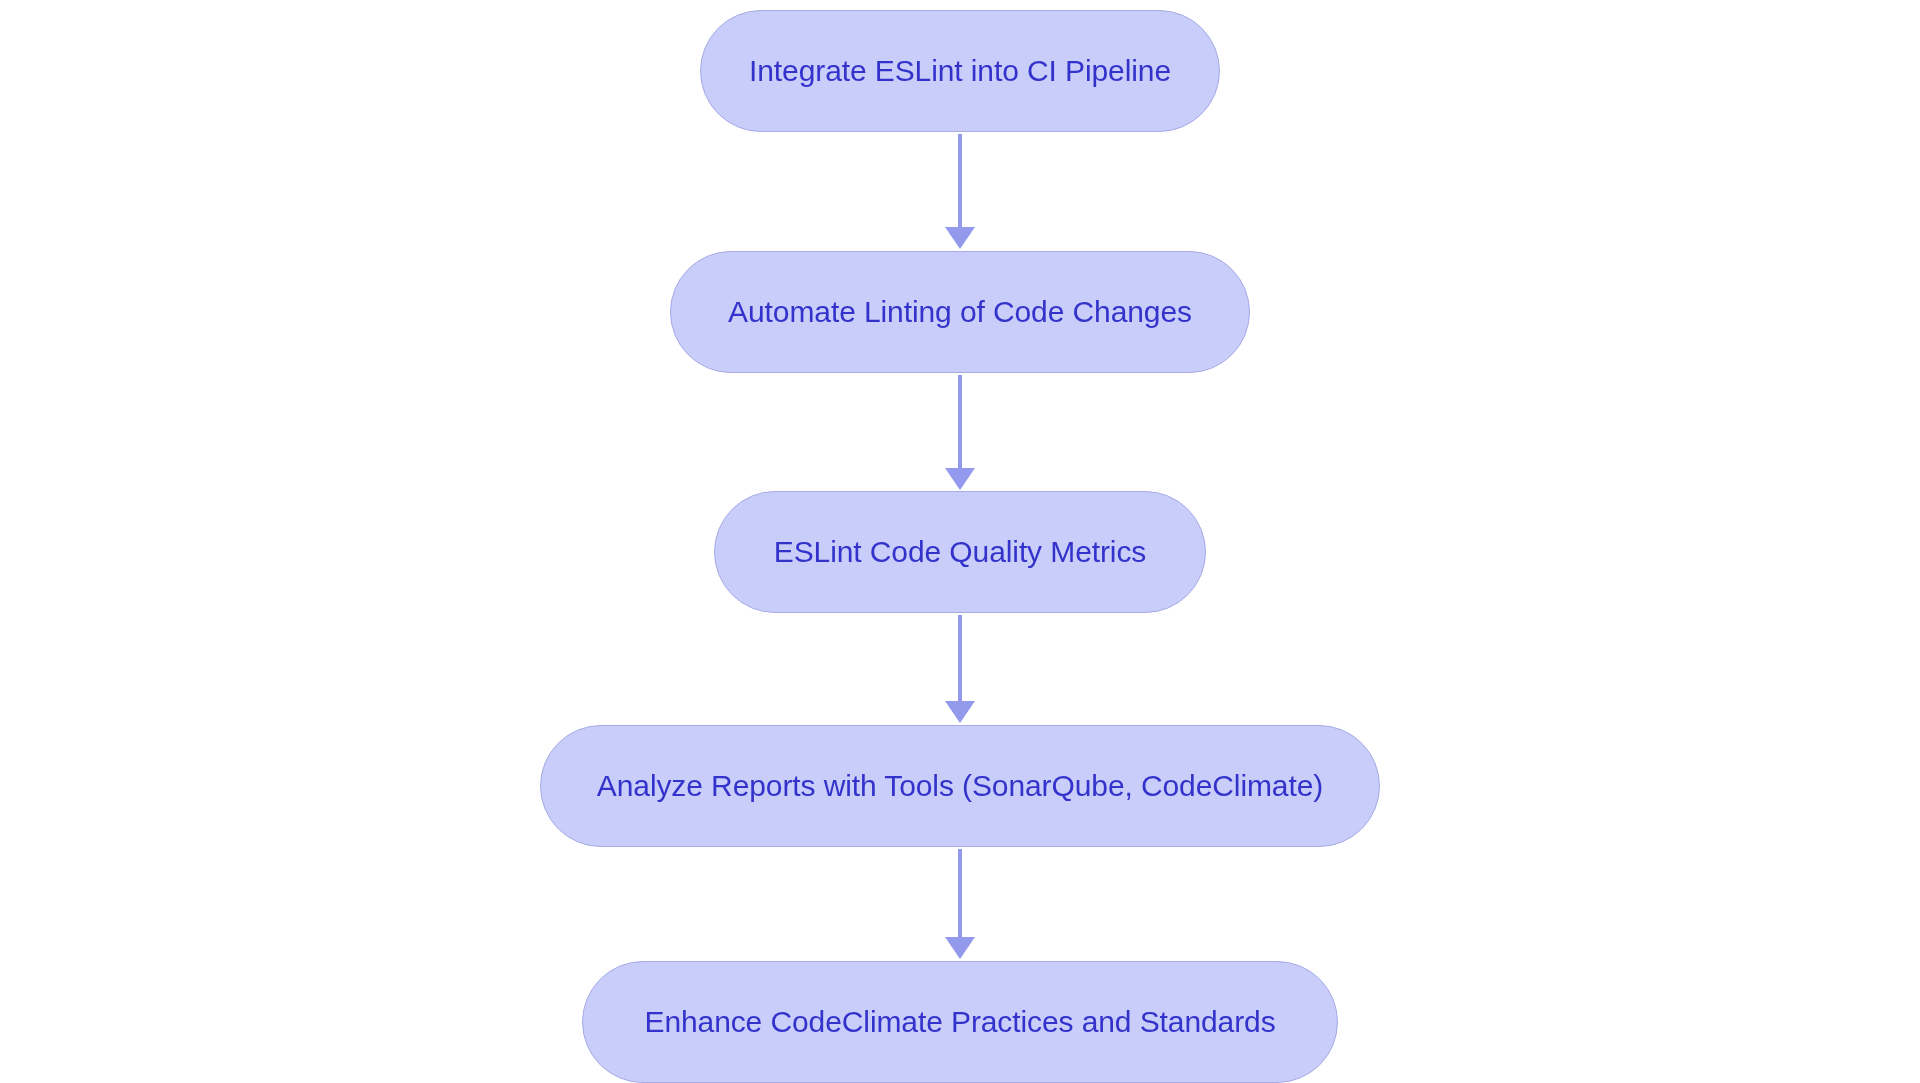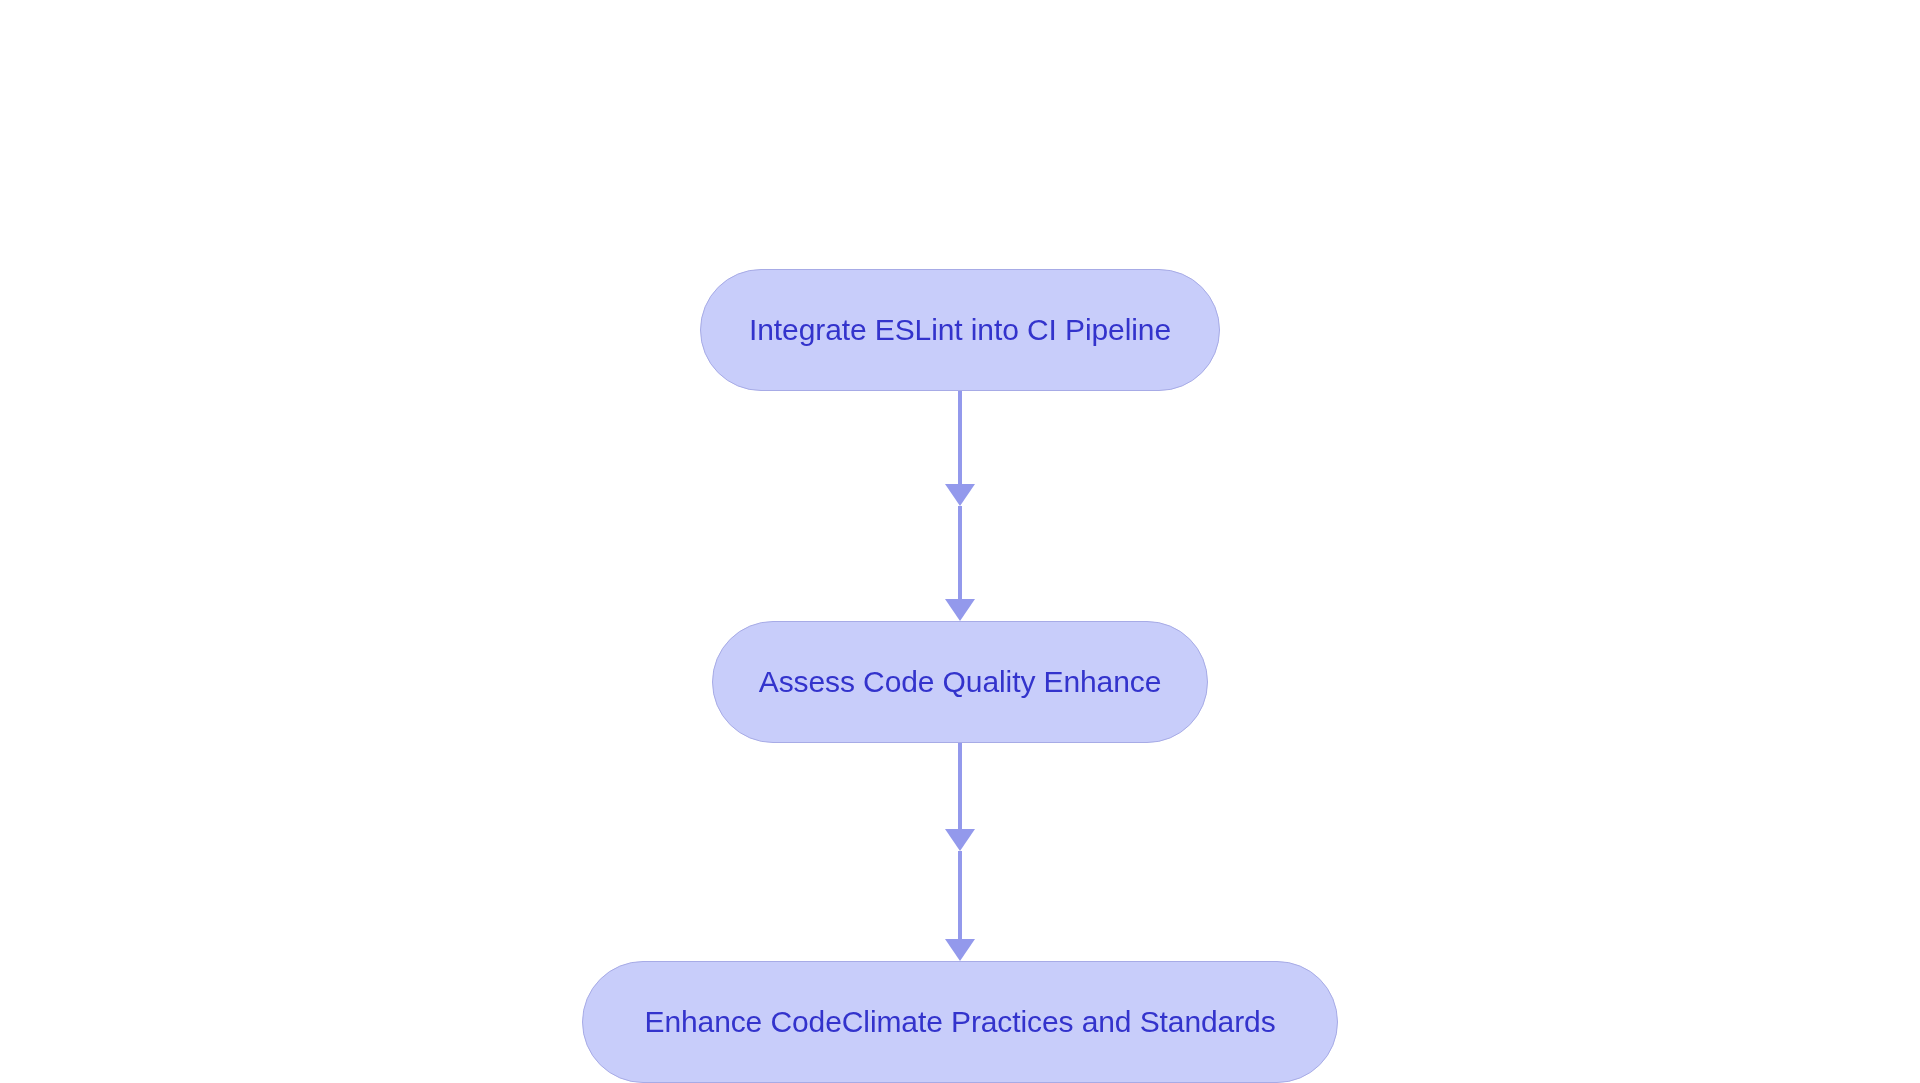--- a/index.html
+++ b/index.html
@@ -24,21 +24,21 @@
 
   .flow-column {
     position: absolute;
     left: 0;
     top: 0;
     width: 1920px;
     height: 1083px;
     display: flex;
     flex-direction: column;
     align-items: center;
-    justify-content: flex-end;
+    justify-content: space-between;
   }
 
   
   .flow-node {
     box-sizing: border-box;
     height: 122px;
     display: flex;
     align-items: center;
     justify-content: center;
     background: #c8cdfa;
@@ -108,35 +108,41 @@
 
     <div class="flow-node n-0">
       <span class="flow-node-label">Integrate ESLint into CI Pipeline</span>
     </div>
 
     <div class="flow-edge e-0">
       <div class="flow-edge-stem"></div>
       <div class="flow-edge-head"></div>
     </div>
 
+    <div class="flow-node n-1">
+      <span class="flow-node-label">Automate Linting of Code Changes</span>
+    </div>
 
     <div class="flow-edge e-1">
       <div class="flow-edge-stem"></div>
       <div class="flow-edge-head"></div>
     </div>
 
     <div class="flow-node n-2">
-      <span class="flow-node-label">Assess Code Quality Enhance</span>
+      <span class="flow-node-label">ESLint Code Quality Metrics</span>
     </div>
 
     <div class="flow-edge e-2">
       <div class="flow-edge-stem"></div>
       <div class="flow-edge-head"></div>
     </div>
 
+    <div class="flow-node n-3">
+      <span class="flow-node-label">Analyze Reports with Tools (SonarQube, CodeClimate)</span>
+    </div>
 
     <div class="flow-edge e-3">
       <div class="flow-edge-stem"></div>
       <div class="flow-edge-head"></div>
     </div>
 
     <div class="flow-node n-4">
       <span class="flow-node-label">Enhance CodeClimate Practices and Standards</span>
     </div>
 

